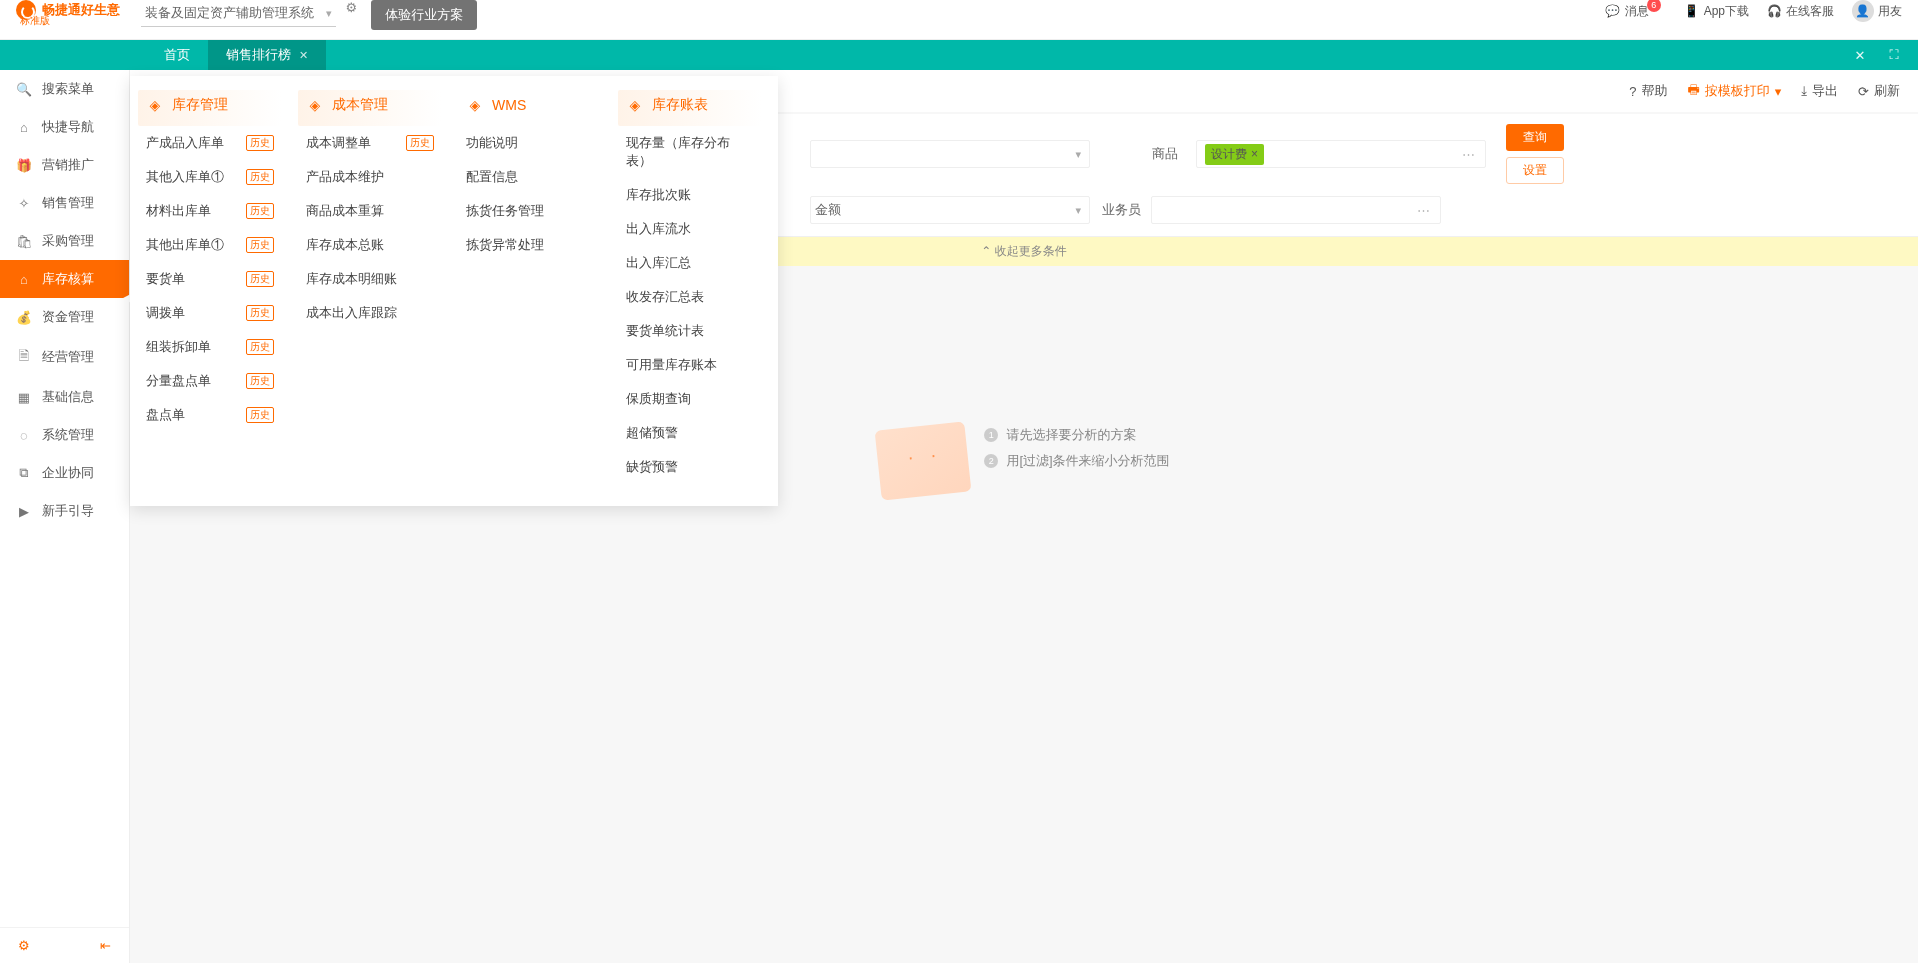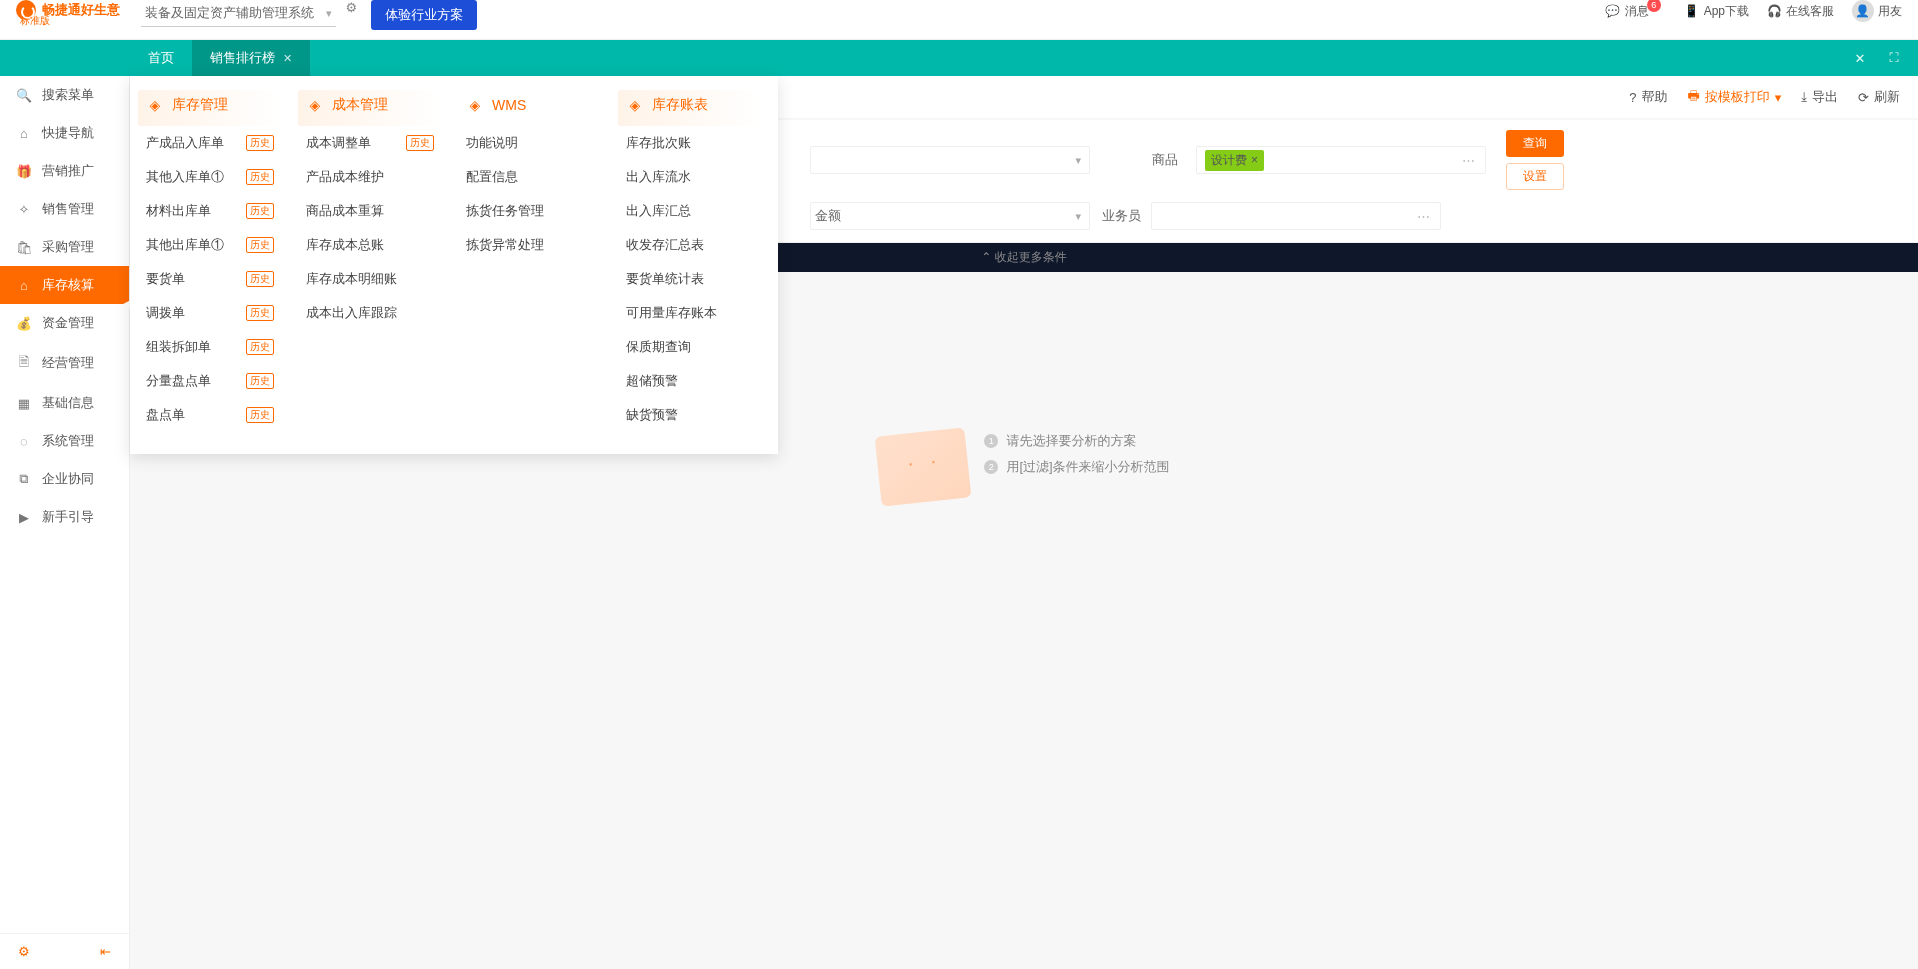--- a/index.html
+++ b/index.html
@@ -8,28 +8,28 @@
 
 .top-header { height: 40px; display: flex; align-items: flex-start; padding: 0 16px; border-bottom: 1px solid #eee; }
 .logo-area { display: flex; align-items: center; width: 115px; }
 .logo-icon { width: 20px; height: 20px; border-radius: 50%; background: #ff6a00; margin-right: 6px; position: relative; }
 .logo-icon::after { content:""; position:absolute; left:5px; top:5px; width:10px; height:10px; border:2px solid #fff; border-radius:50%; border-top-color:transparent; }
 .logo-text { color: #ff6a00; font-weight: bold; font-size: 13px; }
 .logo-sub { font-size: 10px; color: #ff6a00; position: absolute; top: 14px; left: 20px; }
 .system-select { margin-left: 10px; display: flex; align-items: center; gap: 12px; color: #666; border-bottom: 1px solid #ccc; padding: 4px 4px; min-width: 190px; }
 .chev-down { color: #aaa; margin-left: auto; font-size: 11px; }
 .gear-btn { margin-left: 10px; color: #888; cursor: pointer; }
-.exp-btn { margin-left: 14px; background: #1d4ed8; color: #fff; border: none; border-radius: 3px; padding: 6px 14px; cursor: pointer; font-size: 13px; }
+.exp-btn { margin-left: 14px; background: #737373; color: #fff; border: none; border-radius: 3px; padding: 6px 14px; cursor: pointer; font-size: 13px; }
 .header-right { margin-left: auto; display: flex; align-items: center; gap: 18px; color: #555; }
 .hr-item { display: flex; align-items: center; gap: 4px; cursor: pointer; font-size: 12px; }
 .msg-badge { width: 14px; height: 14px; border-radius: 50%; background: #ff4d4f; color: #fff; font-size: 9px; display: flex; align-items: center; justify-content: center; position: relative; top: -6px; left: -6px; }
 .avatar { width: 22px; height: 22px; border-radius: 50%; background: #ddd; display: flex; align-items: center; justify-content: center; color: #888; font-size: 12px; }
 
 
-.tabs-bar { height: 36px; background: #00b8a9; display: flex; align-items: center; color: #fff; padding-left: 0; }
+.tabs-bar { height: 30px; background: #00b8a9; display: flex; align-items: center; color: #fff; padding-left: 16px; }
 .tab { padding: 0 18px; height: 100%; display: flex; align-items: center; cursor: pointer; gap: 8px; font-size: 13px; }
 .tab.active { background: #009688; }
 .tab-close { font-size: 11px; opacity: 0.8; }
 .tabs-right { margin-left: auto; display: flex; align-items: center; gap: 10px; padding-right: 12px; }
 .tabs-right-icon { width: 24px; height: 24px; display: flex; align-items: center; justify-content: center; cursor: pointer; opacity: 0.9; }
 
 
 .layout { display: flex; height: calc(100vh - 76px); }
 .sidebar { width: 130px; background: #fff; border-right: 1px solid #eee; display: flex; flex-direction: column; position: relative; }
 .sidebar-item { display: flex; align-items: center; gap: 10px; padding: 10px 16px; color: #555; cursor: pointer; font-size: 13px; }
@@ -59,21 +59,21 @@
 .field-label { color: #666; font-size: 13px; min-width: 34px; text-align: left; }
 .field-input { border: 1px solid #eee; border-radius: 2px; height: 28px; padding: 0 8px; min-width: 280px; background: #fff; display: flex; align-items: center; color: #aaa;}
 .field-input .chev-down { margin-left: auto; }
 .field-input .dots { margin-left: auto; letter-spacing: 2px; }
 .tag-chip { background: #84cc16; padding: 2px 6px; border-radius: 2px; color: #555; font-size: 12px; display: inline-flex; align-items: center; gap: 4px; }
 .btn-stack { display: flex; flex-direction: column; gap: 6px; margin-left: 8px; }
 .btn { border-radius: 3px; padding: 4px 16px; cursor: pointer; font-size: 12px; border: 1px solid transparent; text-align:center;}
 .btn.primary { background: #ff6a00; color: #fff; }
 .btn.outline { background: #fff; color: #ff6a00; border-color: #ffcba6; }
 
-.collapse-bar { text-align: center; color: #888; font-size: 12px; padding: 6px 0; background: #0f172a; cursor: pointer; border-top: 1px solid #f0f0f0;}
+.collapse-bar { text-align: center; color: #888; font-size: 12px; padding: 6px 0; background: #fef9c3; cursor: pointer; border-top: 1px solid #f0f0f0;}
 .collapse-bar span::before { content: "⌃ "; }
 
 .empty-state { flex: 1; display: flex; align-items: flex-start; justify-content: center; padding-top: 160px; gap: 16px; }
 .empty-img { width: 90px; height: 70px; background: linear-gradient(145deg, #ffe0cc, #ffd6bd); border-radius: 6px; position: relative; transform: rotate(-6deg); }
 .empty-img::after { content:"· ·"; position:absolute; top:20px; left:30px; color:#ff914d; font-size:18px; letter-spacing:6px;}
 .empty-steps { color: #888; font-size: 13px; }
 .empty-steps li { list-style: none; margin-bottom: 8px; display: flex; align-items: center; gap: 8px; }
 .step-num { width: 14px; height: 14px; border-radius: 50%; background: #ccc; color: #fff; font-size: 9px; display: flex; align-items: center; justify-content: center; }
 
 .spacer-hidden { width: 650px; }
@@ -357,20 +357,23 @@
       <div class="mm-item">
         <span>拣货异常处理</span>
       </div>
     </div>
     <div class="mm-col">
       <div class="mm-head hl">
         <span class="mm-head-icon">◈</span>
         <span>库存账表</span>
       </div>
       <div class="mm-item">
+        <span>现存量（库存分布表）</span>
+      </div>
+      <div class="mm-item">
         <span>库存批次账</span>
       </div>
       <div class="mm-item">
         <span>出入库流水</span>
       </div>
       <div class="mm-item">
         <span>出入库汇总</span>
       </div>
       <div class="mm-item">
         <span>收发存汇总表</span>

